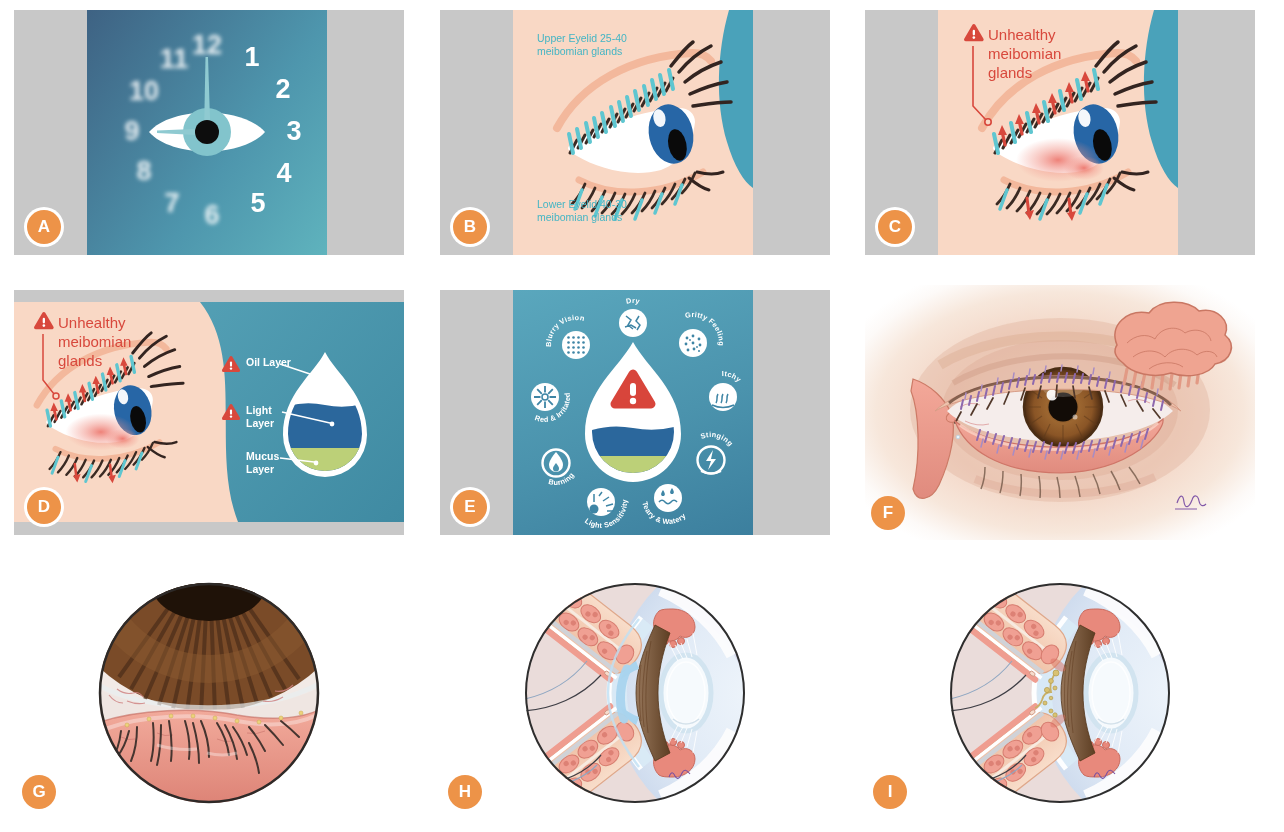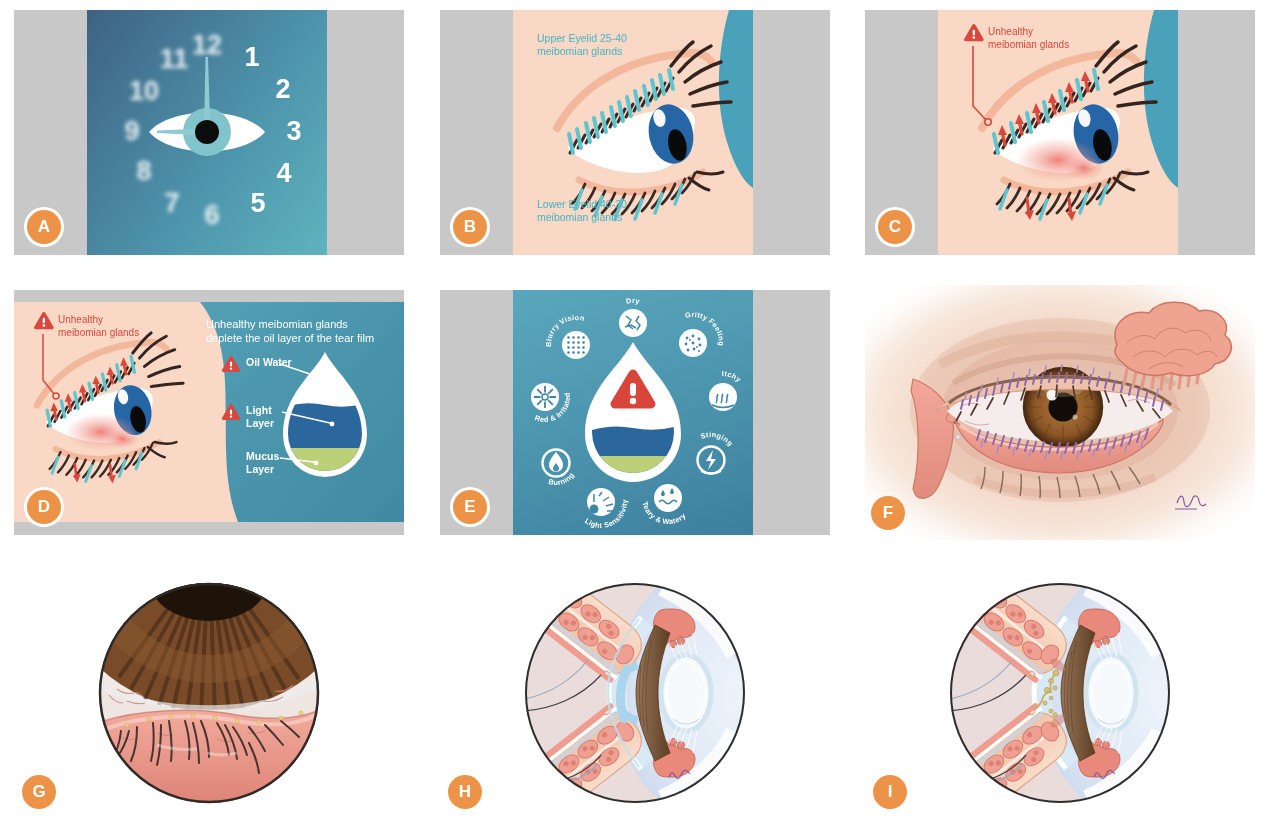--- a/index.html
+++ b/index.html
@@ -10,21 +10,21 @@
   .sq{position:absolute;left:73px;top:0;width:240px;height:245px;overflow:hidden}
   .wide{position:absolute;left:0;top:12px;width:390px;height:220px;overflow:hidden;background:#f9d8c5}
   .peach{background:#f9d8c5}
   .clockbg{background:linear-gradient(125deg,#3e6283 0%,#4e96ad 60%,#5fb3bd 100%)}
   .ebg{background:linear-gradient(160deg,#5aa7bd 0%,#4b93ad 55%,#3c7f9e 100%)}
   .badge{position:absolute;width:34px;height:34px;border-radius:50%;background:#ed9348;color:#fff;
          font-weight:700;font-size:17px;display:flex;align-items:center;justify-content:center;z-index:6}
   .ring{box-shadow:0 0 0 3px #fff}
   .lbl{position:absolute;font-weight:400;line-height:1.25;z-index:4}
   .teal{color:#45b5c4;font-size:10.5px}
-  .red{color:#d8483c;font-size:10px}
+  .red{color:#d8483c;font-size:15px}
   .white{color:#fff;font-size:11px}
   .num{position:absolute;transform:translate(-50%,-50%);color:#fff;font-weight:700;font-size:27px}
   .blurry{filter:blur(2px);opacity:.88}
   .row{position:absolute;display:flex;gap:6px;color:#fff;font-weight:700;font-size:10.5px;line-height:1.2;z-index:4}
   .row .rl{width:52px}
   .indent{padding-left:24px}
   .symlbl{font:700 7.3px "Liberation Sans",sans-serif;fill:#ffffff;letter-spacing:.3px}
   svg{display:block}
   .abs{position:absolute;left:0;top:0}
 </style>
@@ -272,26 +272,25 @@
           <path d="M 274 104 Q 292 99 311 103 T 348 102 L 348 169 H 274 Z" fill="#2b679c"></path>
           <rect x="274" y="146" width="74" height="23" fill="#bcd078"></rect>
         </g>
         <path d="M 266 62 L 302 74 M 268 110 L 316 121 M 266 156 L 300 160" stroke="#ffffff" stroke-width="1.4" fill="none"></path>
         <circle cx="304" cy="75" r="2.4" fill="#ffffff"></circle>
           <circle cx="318" cy="122" r="2.4" fill="#ffffff"></circle>
           <circle cx="302" cy="161" r="2.4" fill="#ffffff"></circle>
       </g>
     </svg>
     <div class="lbl red" style="left:44px;top:12px;width:82px">Unhealthy meibomian glands</div>
-    <div class="lbl white" style="left:192px;top:16px;width:180px">Unhealthy meibomian glands deplete the oil layer of the tear film</div>
     <div class="row" style="left:208px;top:54px">
       <svg width="18" height="16" viewBox="0 0 24 21">
           <use href="#warnTri"></use>
         </svg>
-      <div class="rl">Oil Water</div>
+      <div class="rl">Oil Layer</div>
     </div>
     <div class="row" style="left:208px;top:102px">
       <svg width="18" height="16" viewBox="0 0 24 21">
           <use href="#warnTri"></use>
         </svg>
       <div class="rl">Light Layer</div>
     </div>
     <div class="row indent" style="left:208px;top:148px">
       <div class="rl">Mucus Layer</div>
     </div>

